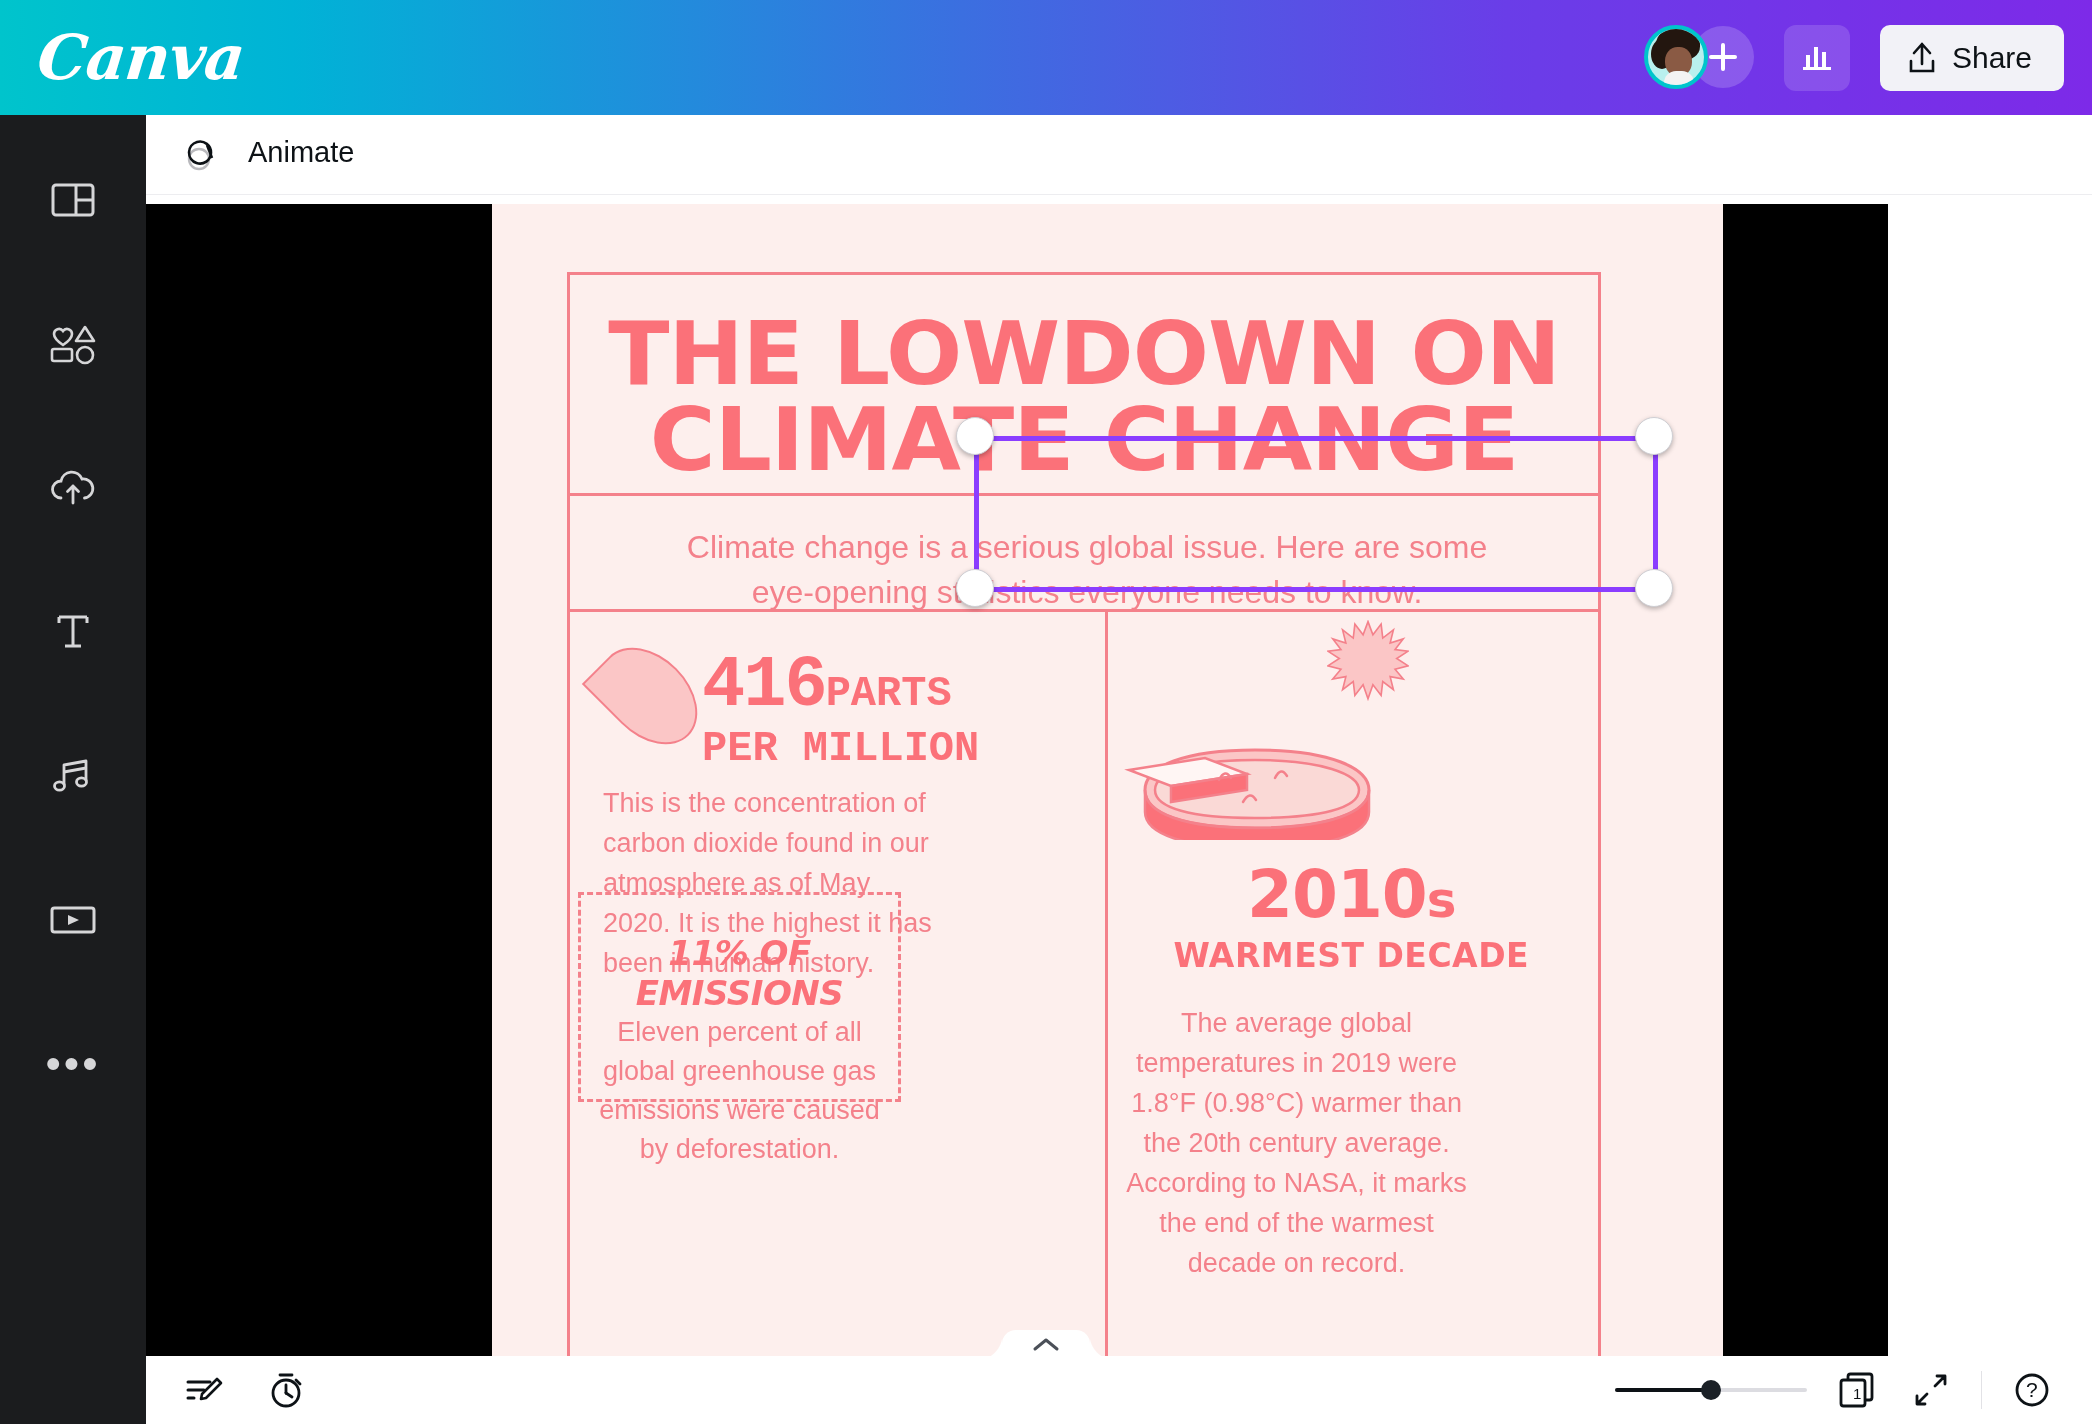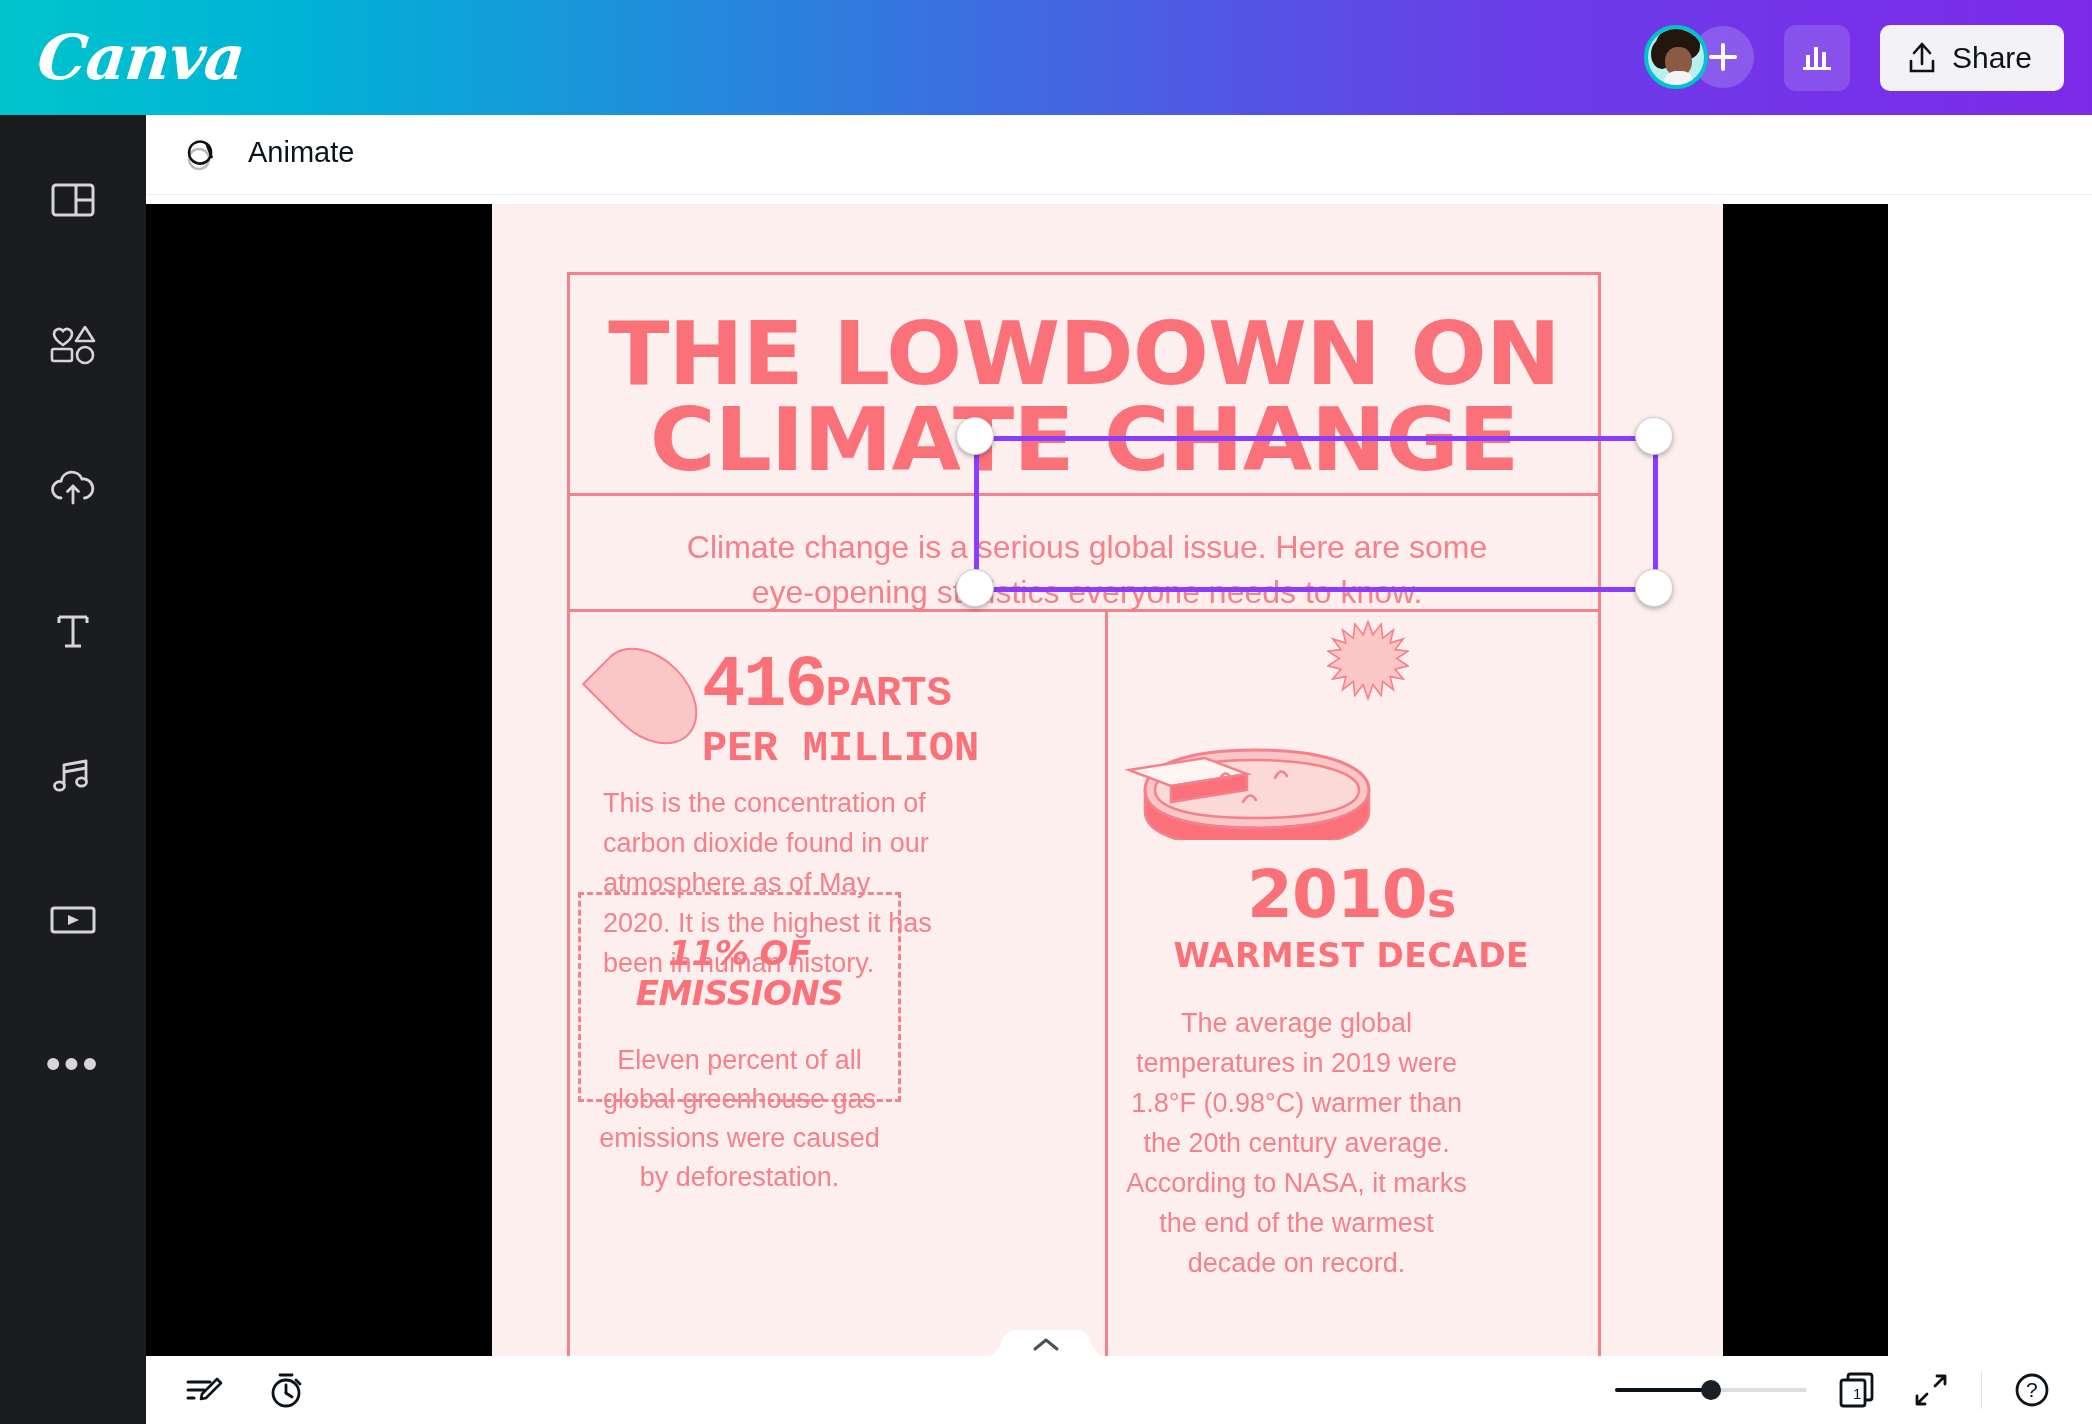--- a/index.html
+++ b/index.html
@@ -187,21 +187,21 @@
   }
   .dashed-box .hl {
     color: #FB7179;
     font-family: "DejaVu Sans", sans-serif;
     font-weight: 700;
     font-size: 34px;
     letter-spacing: -0.5px;
     font-style: italic;
   }
   .dashed-box .bd {
-    color: #F4818B; font-size: 27px; line-height: 1.45; margin-top: 28px; padding: 0 16px;
+    color: #F4818B; font-size: 27px; line-height: 1.45; margin-top: 0; padding: 0 16px;
   }
 
   .sun {
     position: absolute; left: 222px; top: 8px; width: 82px; height: 82px;
   }
   .sunbed { position: absolute; left: 10px; top: 116px; width: 290px; height: 112px; }
 
   .stat-2010 {
     position: absolute; left: 0; top: 250px; width: 100%;
     text-align: center;

